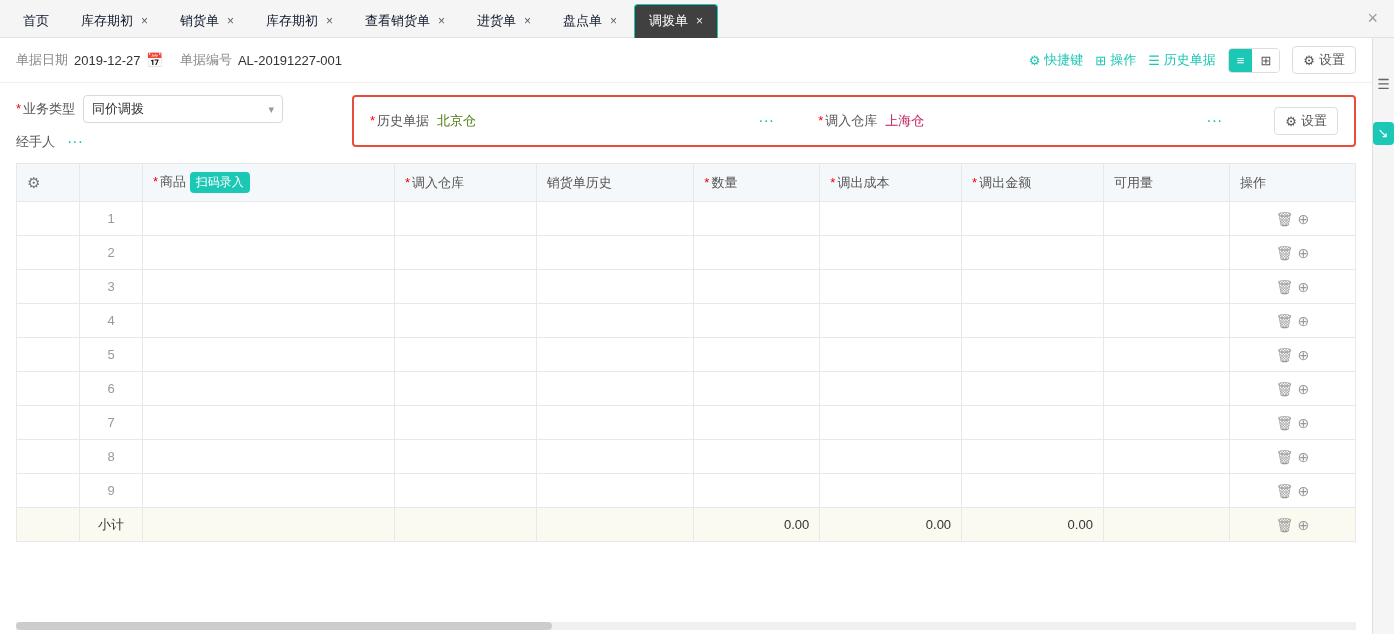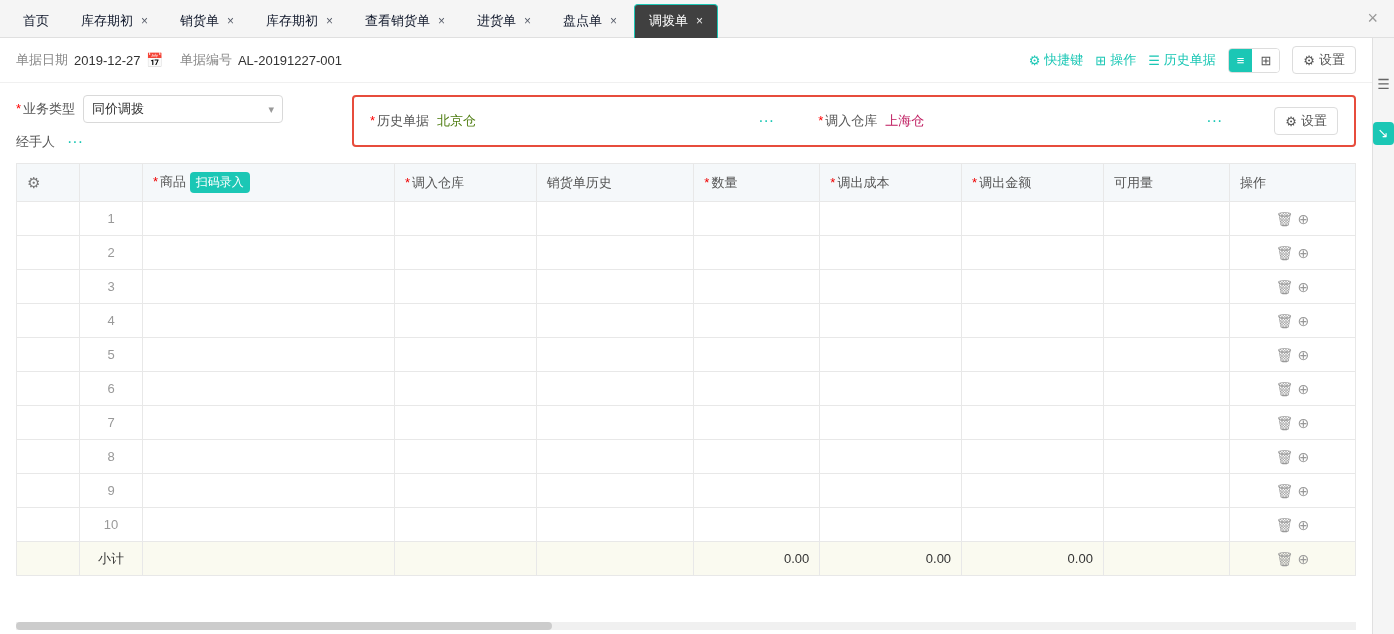--- a/index.html
+++ b/index.html
@@ -542,32 +542,20 @@
             <td class="row-num">9</td>
             <td></td>
             <td></td>
             <td></td>
             <td></td>
             <td></td>
             <td></td>
             <td></td>
             <td style="text-align: center;"><span class="op-icon">🗑</span><span class="op-icon">⊕</span></td>
           </tr>
-          <tr>
-            <td style="text-align: center;"></td>
-            <td class="row-num">10</td>
-            <td></td>
-            <td></td>
-            <td></td>
-            <td></td>
-            <td></td>
-            <td></td>
-            <td></td>
-            <td style="text-align: center;"><span class="op-icon">🗑</span><span class="op-icon">⊕</span></td>
-          </tr>
           <tr class="subtotal-row">
             <td style="text-align: center;"></td>
             <td class="row-num">小计</td>
             <td></td>
             <td></td>
             <td></td>
             <td style="text-align: right;">0.00</td>
             <td style="text-align: right;">0.00</td>
             <td style="text-align: right;">0.00</td>
             <td></td>

